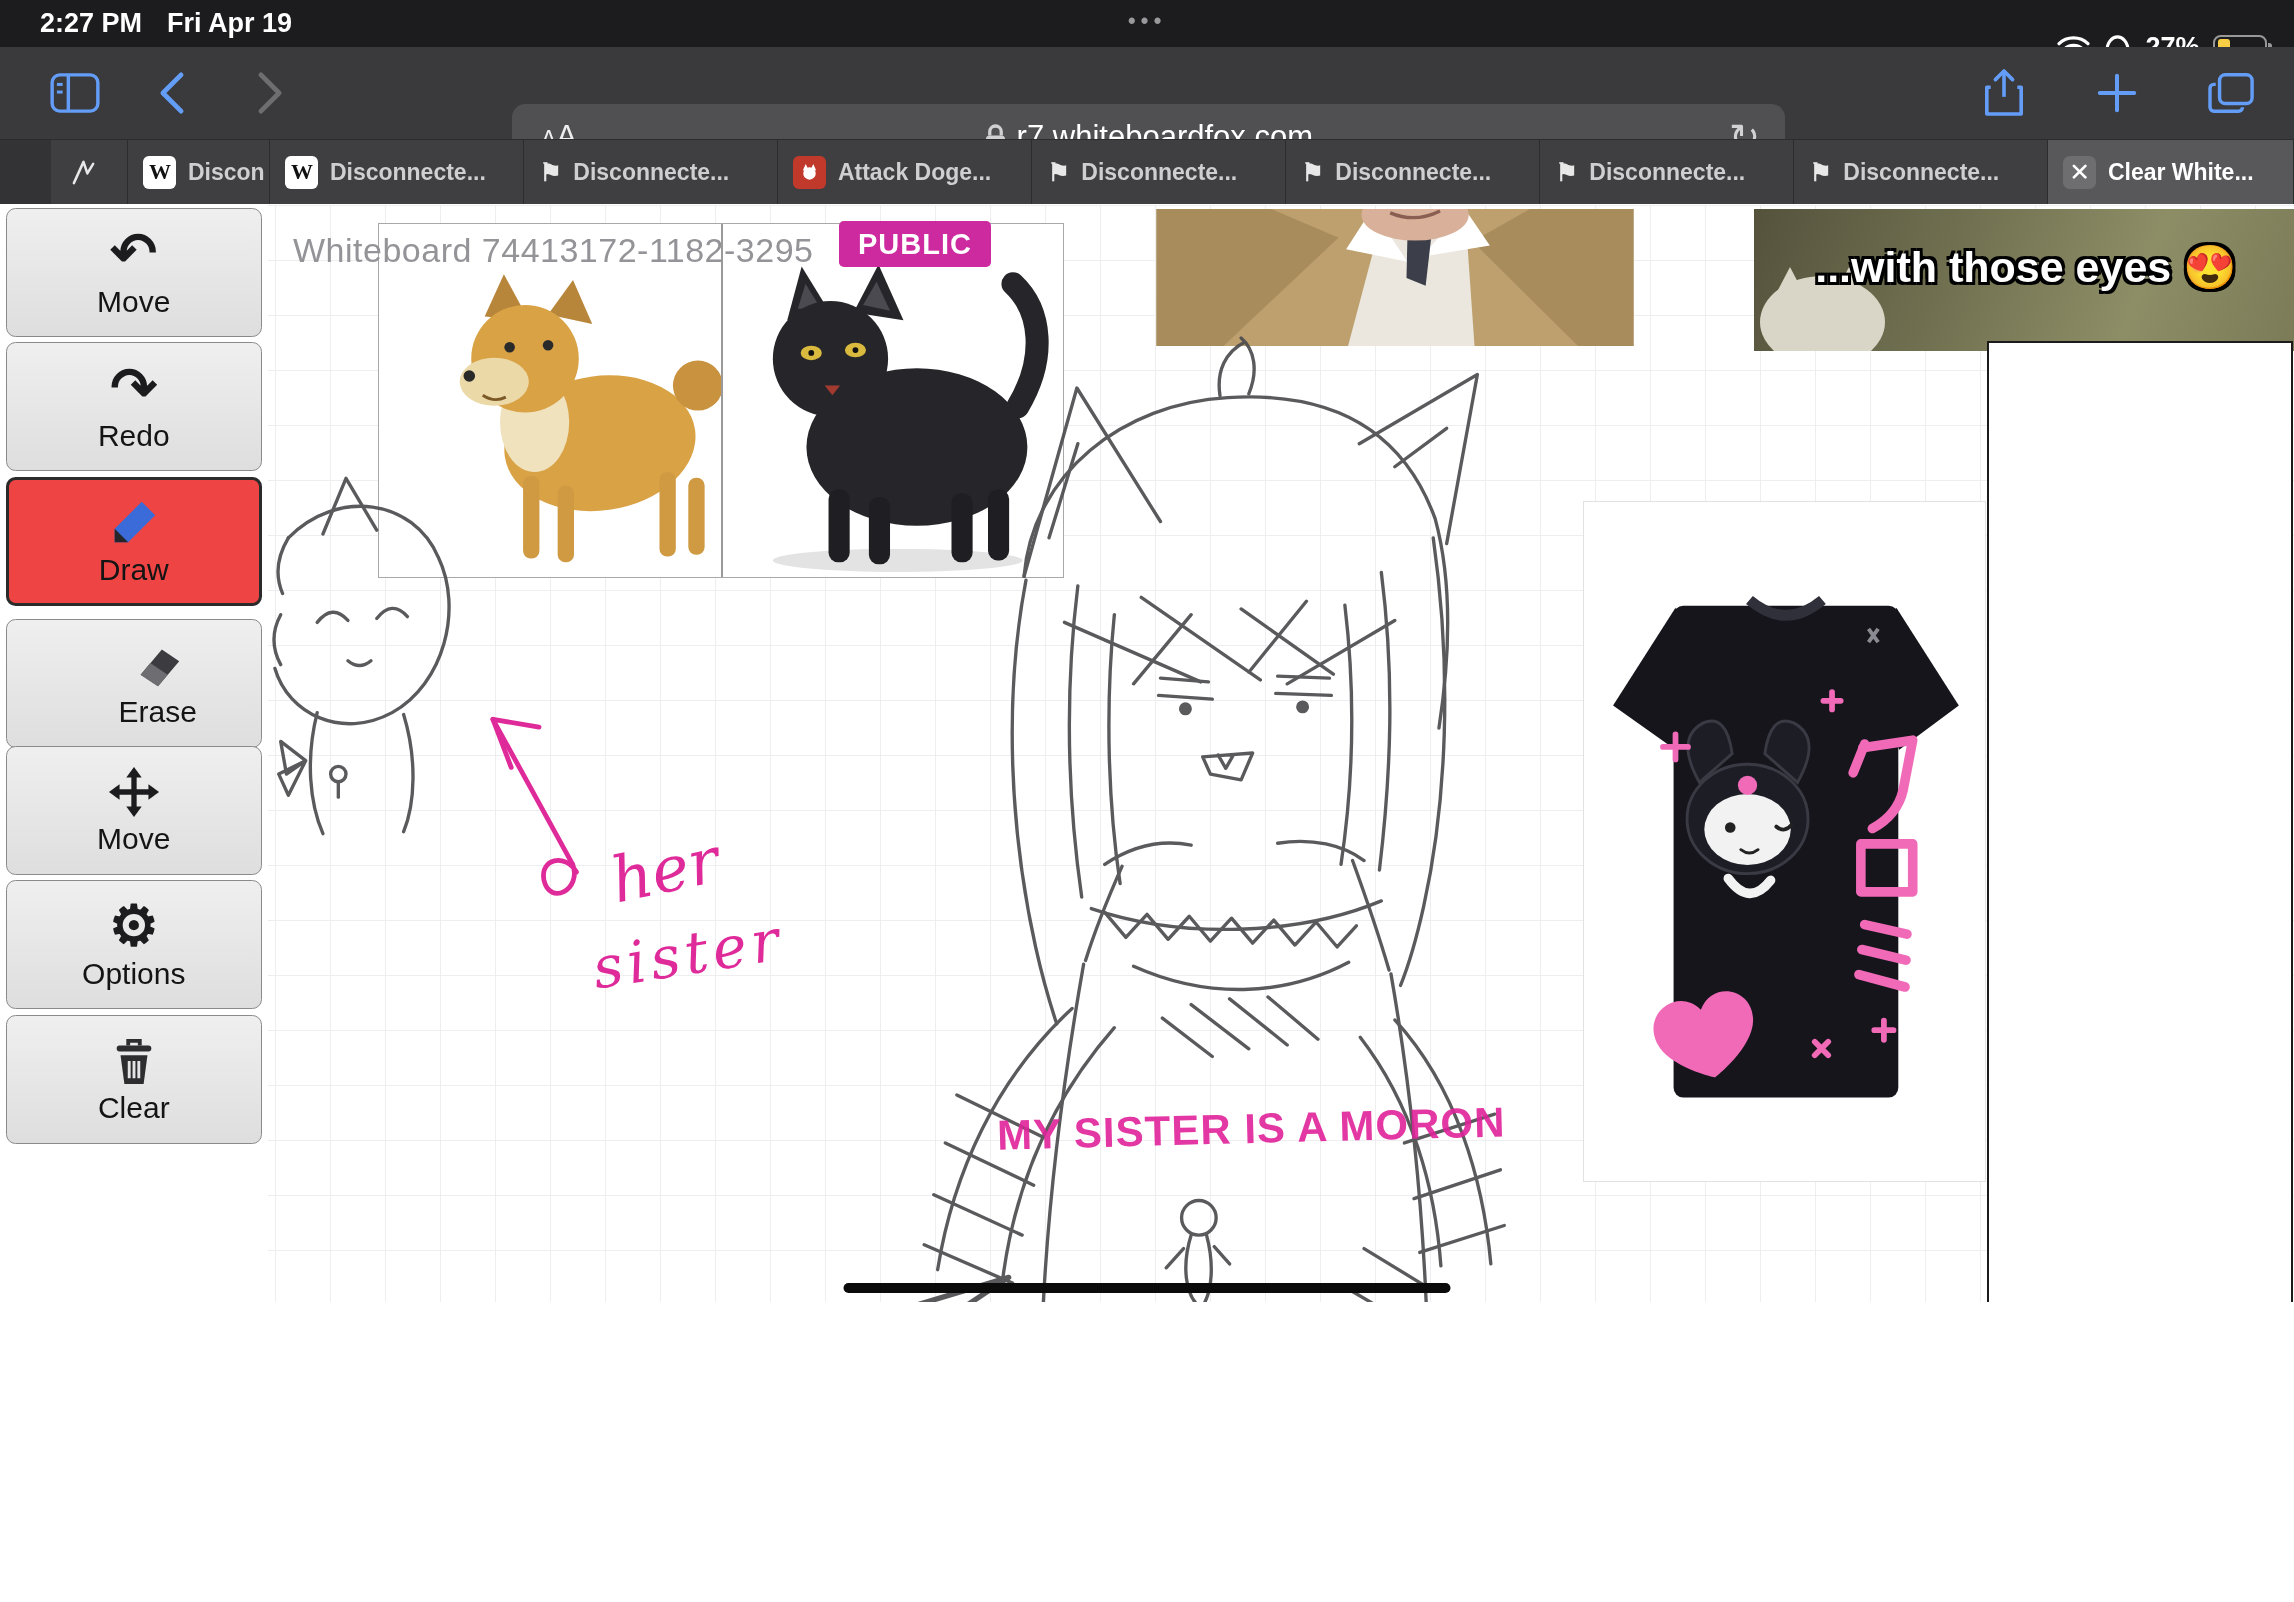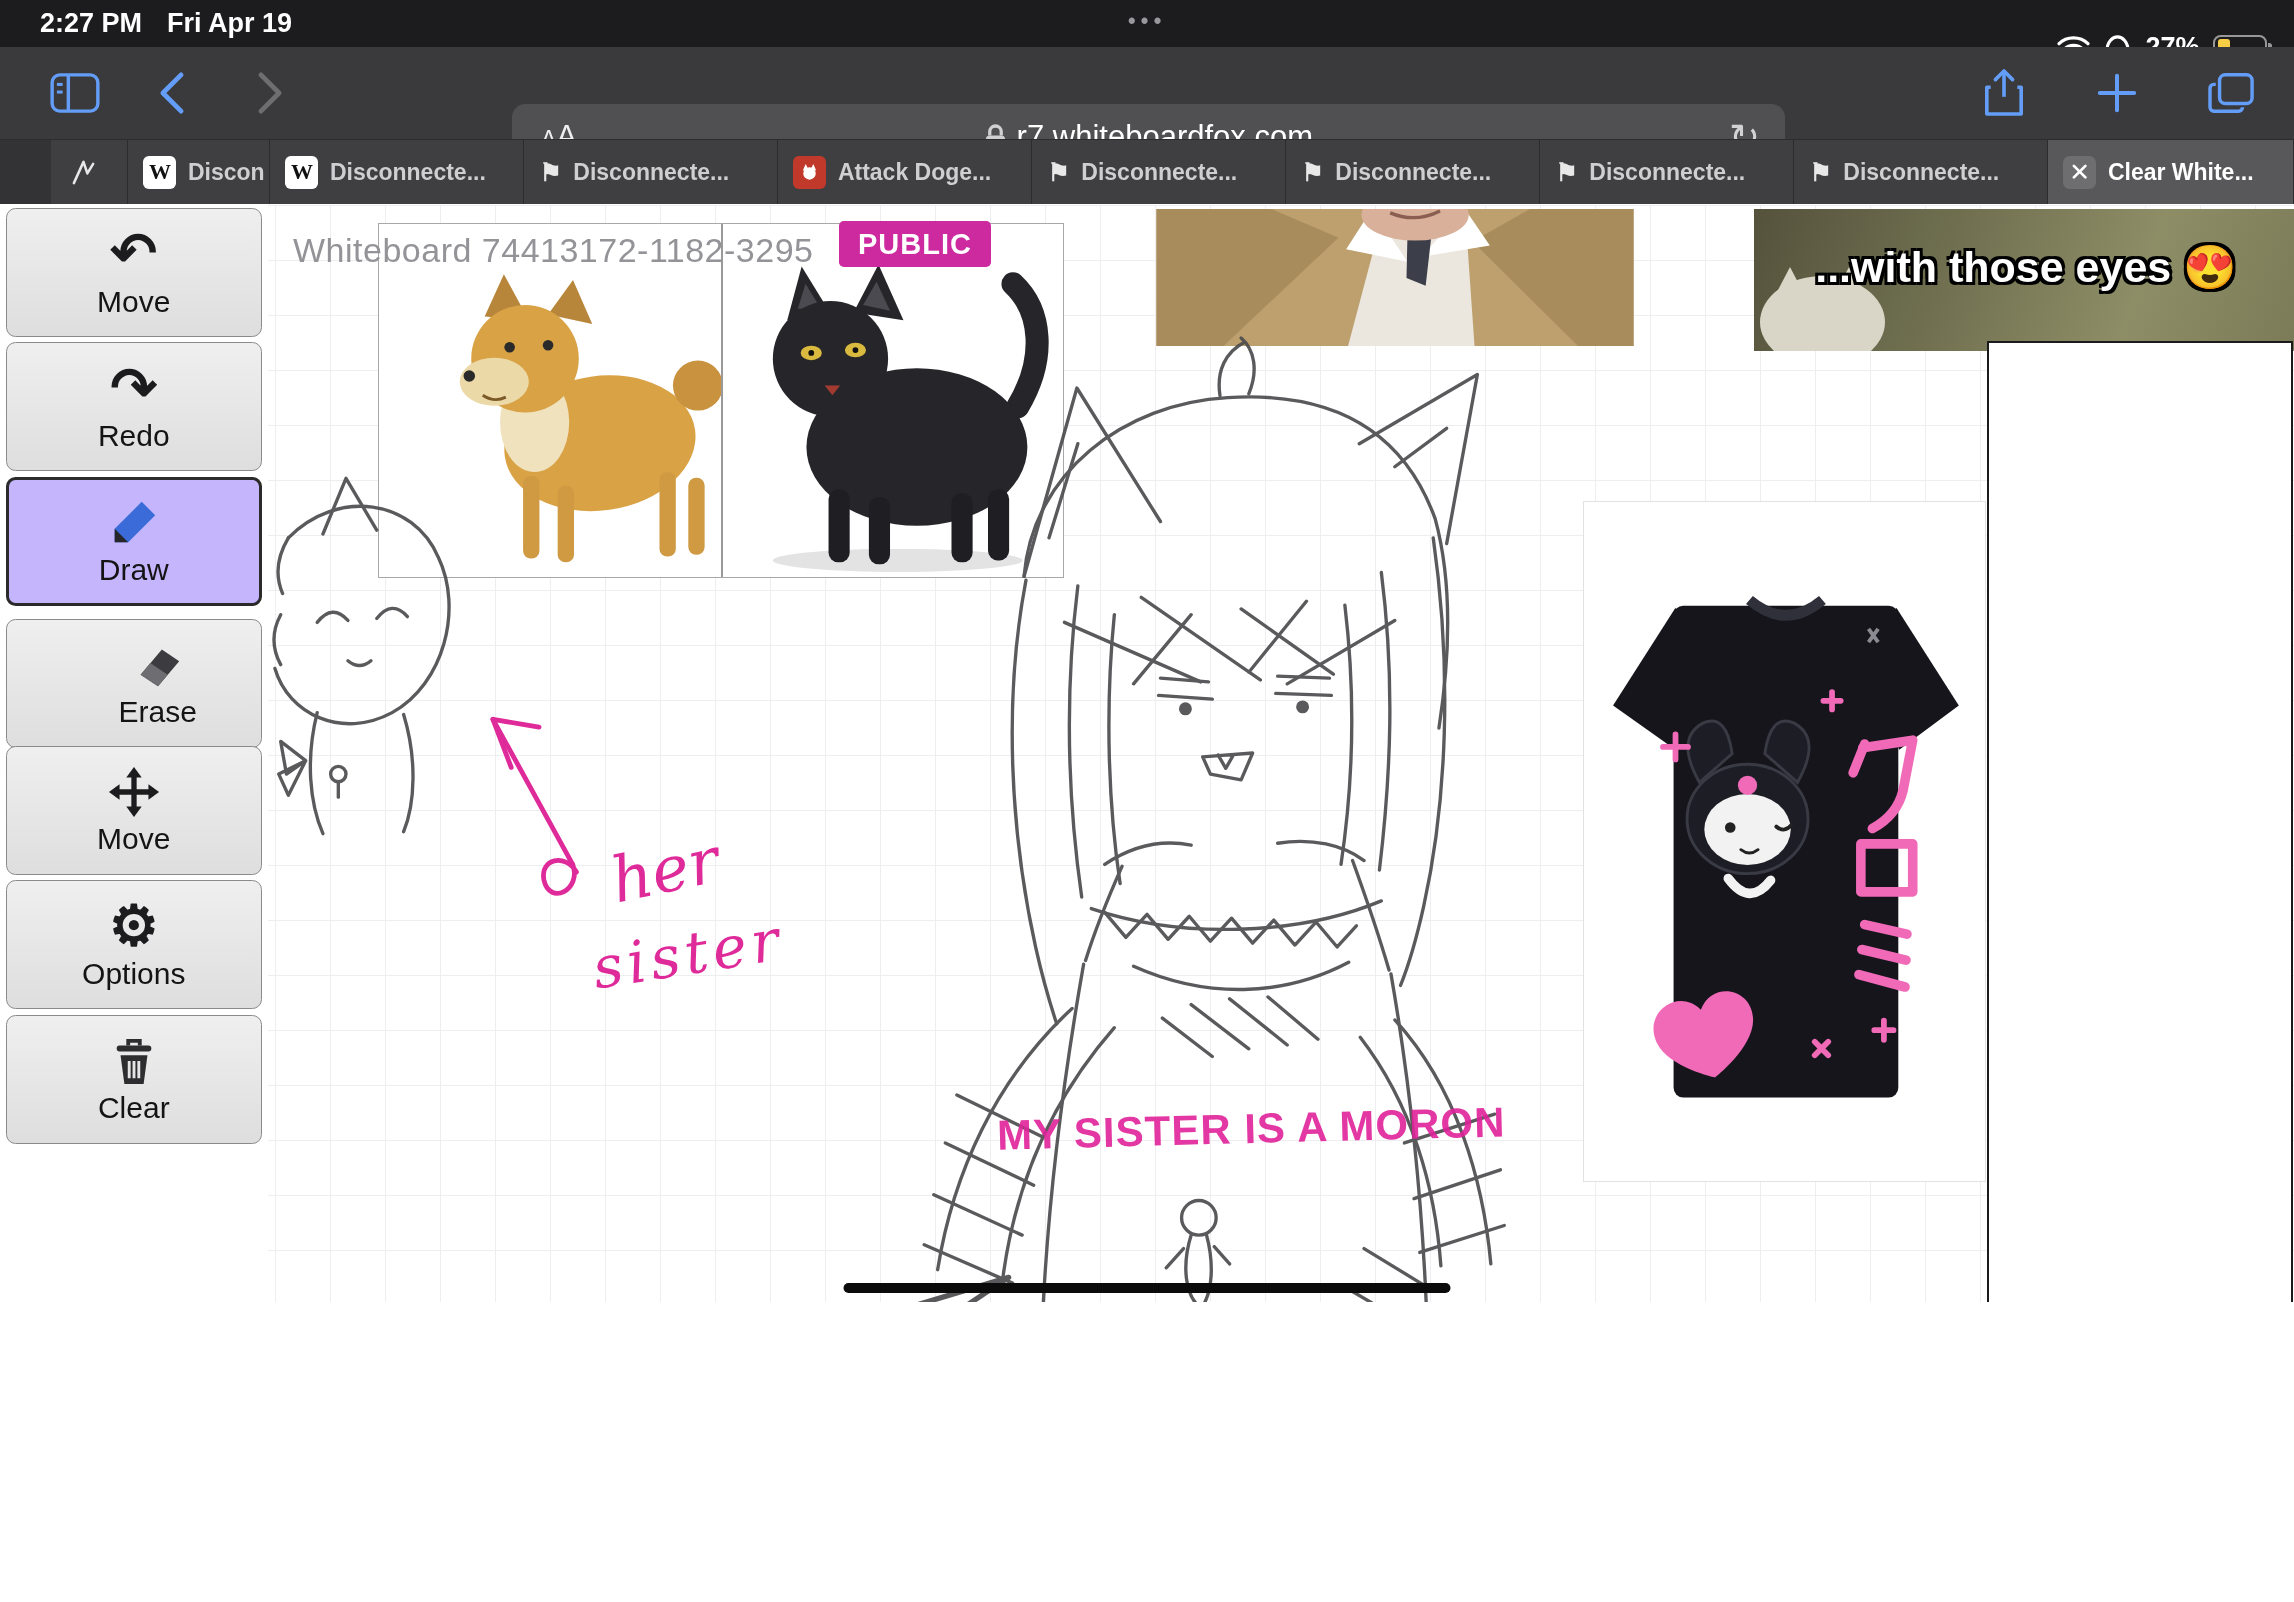--- a/index.html
+++ b/index.html
@@ -105,21 +105,21 @@
   .blank-panel { position:absolute; left:1987px; top:341px; width:306px; height:1203px;
     background:#fff; border:2.9px solid #1b1b1b; z-index:5; }
 
   
   .toolcol { position:absolute; left:0; top:205px; width:268px; height:1398px; background:#fff;
     z-index:6; }
   .toolbtn { position:absolute; left:5.8px; width:256px; height:129px;
     background:linear-gradient(#efefef,#dedede); border:1.9px solid #8a8a8a; border-radius:9.6px;
     display:flex; flex-direction:column; align-items:center; justify-content:center; gap:3.8px;
     cursor:pointer; }
-  .toolbtn.selected { border:3.8px solid #2b2b2b; background:#c4b5fd; }
+  .toolbtn.selected { border:3.8px solid #2b2b2b; background:#ef4444; }
   .toolbtn .tlabel { font-size:30px; color:#141414; }
   .glyph { font-size:56px; line-height:1; color:#1c1c1e; font-weight:700; }
 
   .home-indicator { position:absolute; left:50%; transform:translateX(-50%); bottom:8.6px;
     width:607px; height:10.6px; background:#0b0b0b; border-radius:5.8px; z-index:9; }
 </style>
 </head>
 <body>
 
 <div class="screen">

